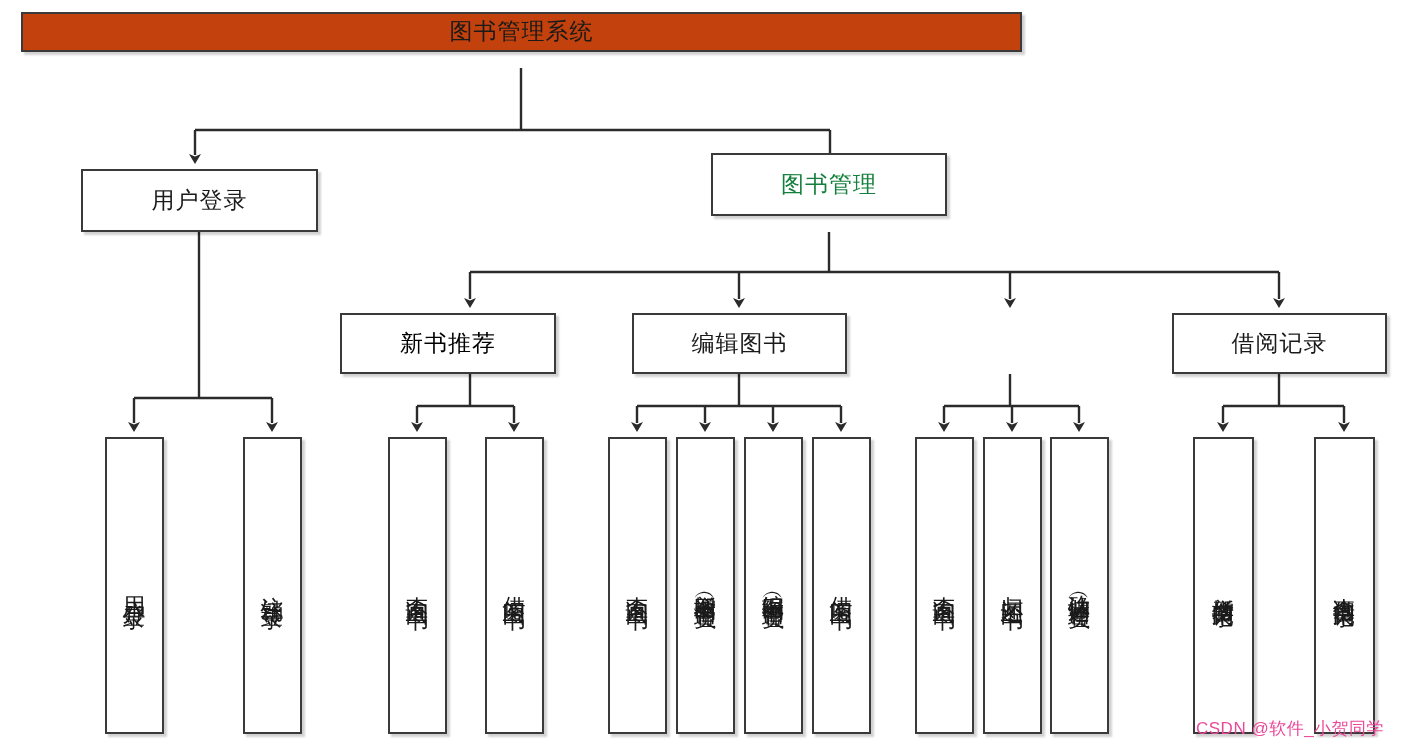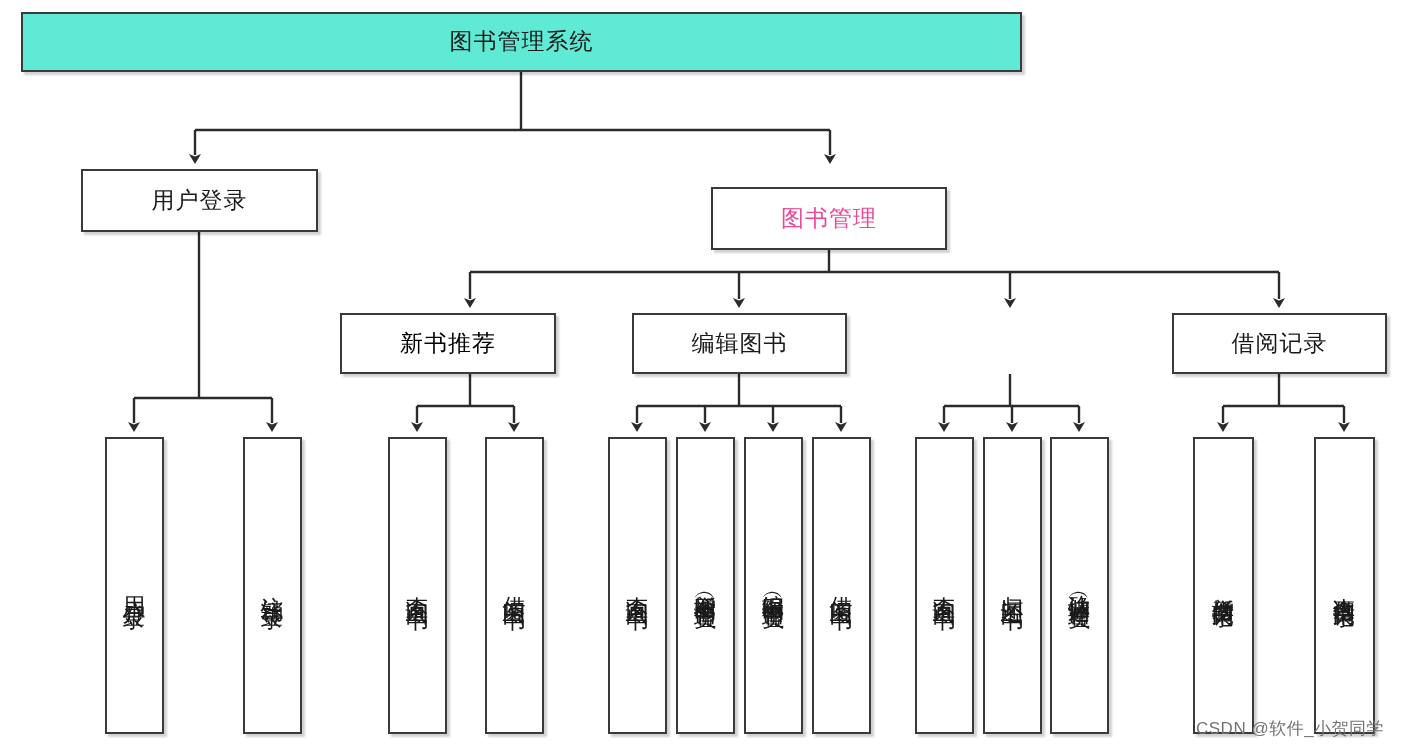--- a/index.html
+++ b/index.html
@@ -110,38 +110,38 @@
       <path d="M1012,406 L1012,423" marker-end="url(#arrow)"></path>
       <path d="M1079,406 L1079,423" marker-end="url(#arrow)"></path>
 
       <path d="M1279,374 L1279,406"></path>
       <path d="M1223,406 L1344,406"></path>
       <path d="M1223,406 L1223,423" marker-end="url(#arrow)"></path>
       <path d="M1344,406 L1344,423" marker-end="url(#arrow)"></path>
     </g>
   </svg>
 
-  <div class="node horiz" style="left: 21px; top: 12px; width: 1001px; height: 60px; border-color: rgb(58, 58, 58); background: #5eead4; color: rgb(26, 26, 26);">图书管理系统</div>
+  <div class="node horiz" style="left: 21px; top: 12px; width: 1001px; height: 40px; border-color: rgb(58, 58, 58); background: #c2410c; color: rgb(26, 26, 26);">图书管理系统</div>
 
   <div class="node horiz" style="left: 81px; top: 169px; width: 237px; height: 63px; border-color: rgb(58, 58, 58); background: rgb(255, 255, 255); color: rgb(26, 26, 26);">用户登录</div>
-  <div class="node horiz" style="left: 711px; top: 187px; width: 236px; height: 63px; border-color: rgb(58, 58, 58); background: rgb(255, 255, 255); color: #ec4899;">图书管理</div>
+  <div class="node horiz" style="left: 711px; top: 153px; width: 236px; height: 63px; border-color: rgb(58, 58, 58); background: rgb(255, 255, 255); color: #15803d;">图书管理</div>
 
   <div class="node horiz" style="left: 340px; top: 313px; width: 216px; height: 61px; border-color: rgb(58, 58, 58); background: rgb(255, 255, 255); color: #000000;">新书推荐</div>
   <div class="node horiz" style="left: 632px; top: 313px; width: 215px; height: 61px; border-color: rgb(58, 58, 58); background: rgb(255, 255, 255); color: rgb(26, 26, 26);">编辑图书</div>
   <div class="node horiz" style="left: 1172px; top: 313px; width: 215px; height: 61px; border-color: rgb(58, 58, 58); background: rgb(255, 255, 255); color: rgb(26, 26, 26); text-align: center;">借阅记录</div>
 
   <div class="node vert" style="left: 105px; top: 437px; width: 59px; height: 297px; border-color: rgb(58, 58, 58); background: rgb(255, 255, 255); color: rgb(26, 26, 26);">用户登录</div>
   <div class="node vert" style="left: 243px; top: 437px; width: 59px; height: 297px; border-color: rgb(58, 58, 58); background: rgb(255, 255, 255); color: rgb(26, 26, 26);">注销登录</div>
   <div class="node vert" style="left: 388px; top: 437px; width: 59px; height: 297px; border-color: rgb(58, 58, 58); background: rgb(255, 255, 255); color: rgb(26, 26, 26);">查询图书</div>
   <div class="node vert" style="left: 485px; top: 437px; width: 59px; height: 297px; border-color: rgb(58, 58, 58); background: rgb(255, 255, 255); color: rgb(26, 26, 26);">借阅图书</div>
   <div class="node vert" style="left: 608px; top: 437px; width: 59px; height: 297px; border-color: rgb(58, 58, 58); background: rgb(255, 255, 255); color: rgb(26, 26, 26);">查询图书</div>
   <div class="node vert tight" style="left: 676px; top: 437px; width: 59px; height: 297px; border-color: rgb(58, 58, 58); background: rgb(255, 255, 255); color: rgb(26, 26, 26);">新增图书（管理员）</div>
   <div class="node vert tight" style="left: 744px; top: 437px; width: 59px; height: 297px; border-color: rgb(58, 58, 58); background: rgb(255, 255, 255); color: rgb(26, 26, 26);">编辑图书（管理员）</div>
   <div class="node vert" style="left: 812px; top: 437px; width: 59px; height: 297px; border-color: rgb(58, 58, 58); background: rgb(255, 255, 255); color: rgb(26, 26, 26);">借阅图书</div>
   <div class="node vert" style="left: 915px; top: 437px; width: 59px; height: 297px; border-color: rgb(58, 58, 58); background: rgb(255, 255, 255); color: rgb(26, 26, 26);">查询图书</div>
   <div class="node vert" style="left: 983px; top: 437px; width: 59px; height: 297px; border-color: rgb(58, 58, 58); background: rgb(255, 255, 255); color: rgb(26, 26, 26);">归还图书</div>
   <div class="node vert tight" style="left: 1050px; top: 437px; width: 59px; height: 297px; border-color: rgb(58, 58, 58); background: rgb(255, 255, 255); color: rgb(26, 26, 26);">确认归还（管理员）</div>
   <div class="node vert tight" style="left: 1193px; top: 437px; width: 61px; height: 297px; border-color: rgb(58, 58, 58); background: rgb(255, 255, 255); color: rgb(26, 26, 26);">新增借阅记录</div>
   <div class="node vert tight" style="left: 1314px; top: 437px; width: 61px; height: 297px; border-color: rgb(58, 58, 58); background: rgb(255, 255, 255); color: rgb(26, 26, 26);">查询借阅记录</div>
 
-  <div class="watermark" style="left: 1196px; top: 717px; color: #737373; text-align: center;">CSDN @软件_小贺同学</div>
+  <div class="watermark" style="left: 1196px; top: 717px; color: #ec4899; text-align: center;">CSDN @软件_小贺同学</div>
 
 </div>
 
 </body></html>

